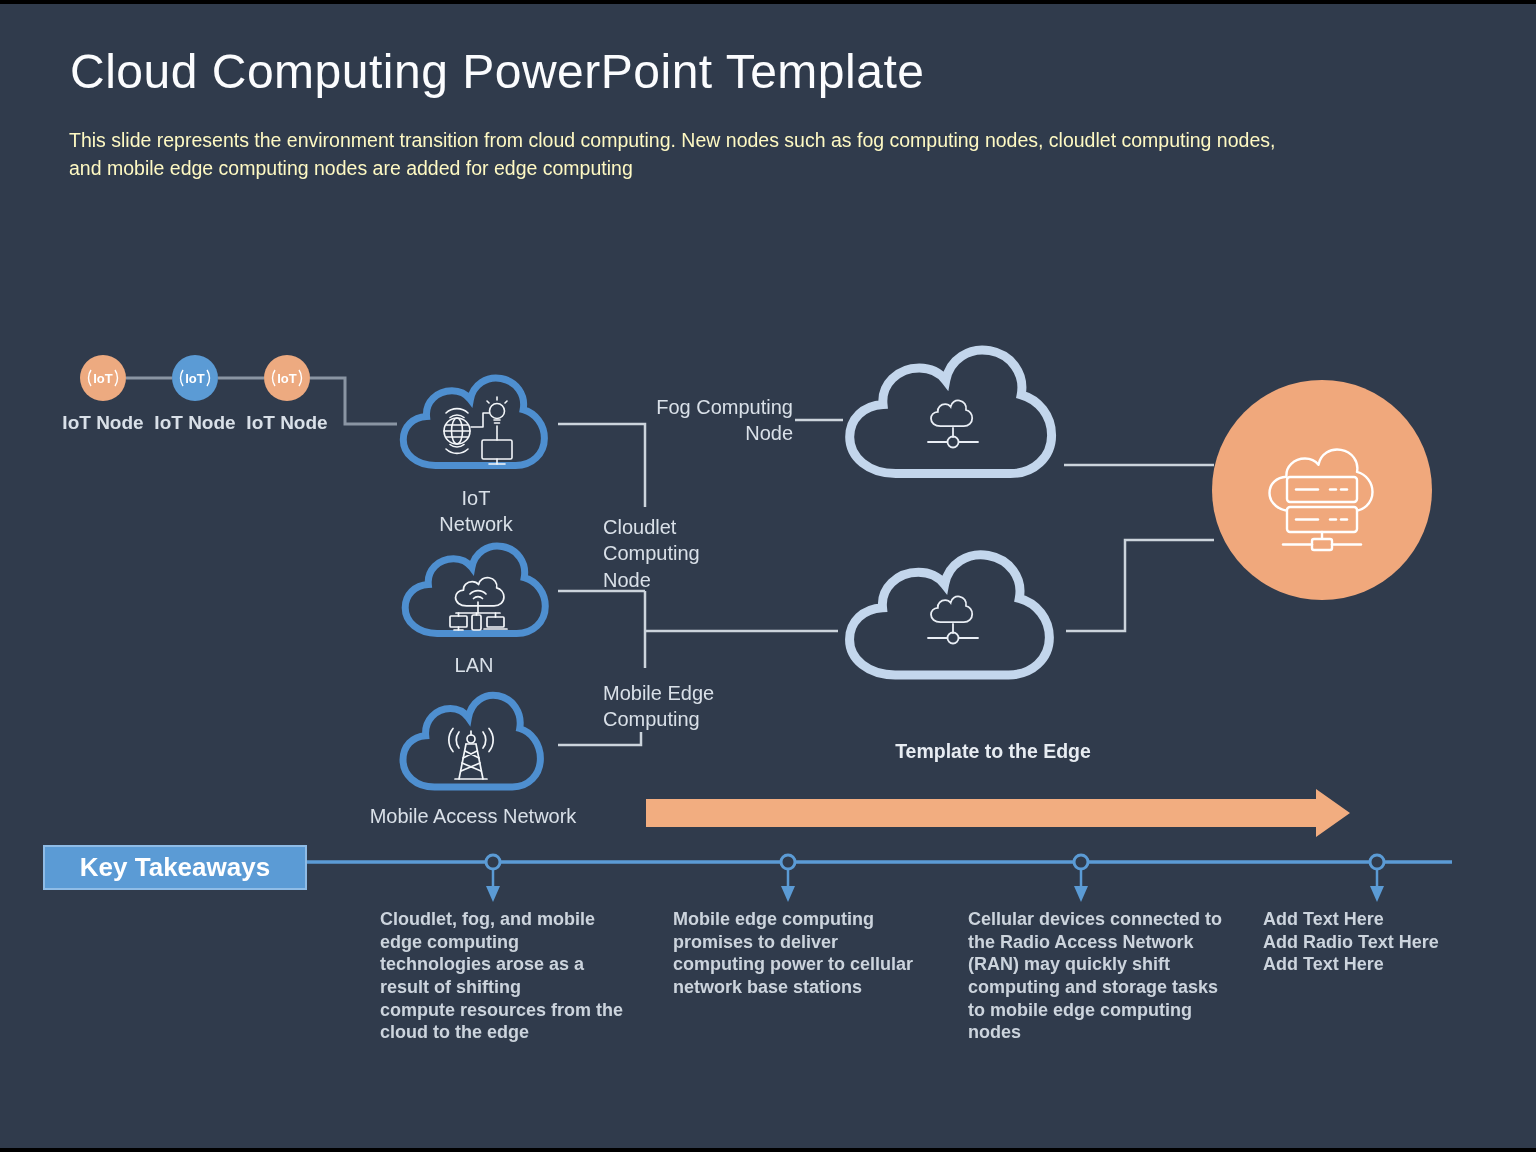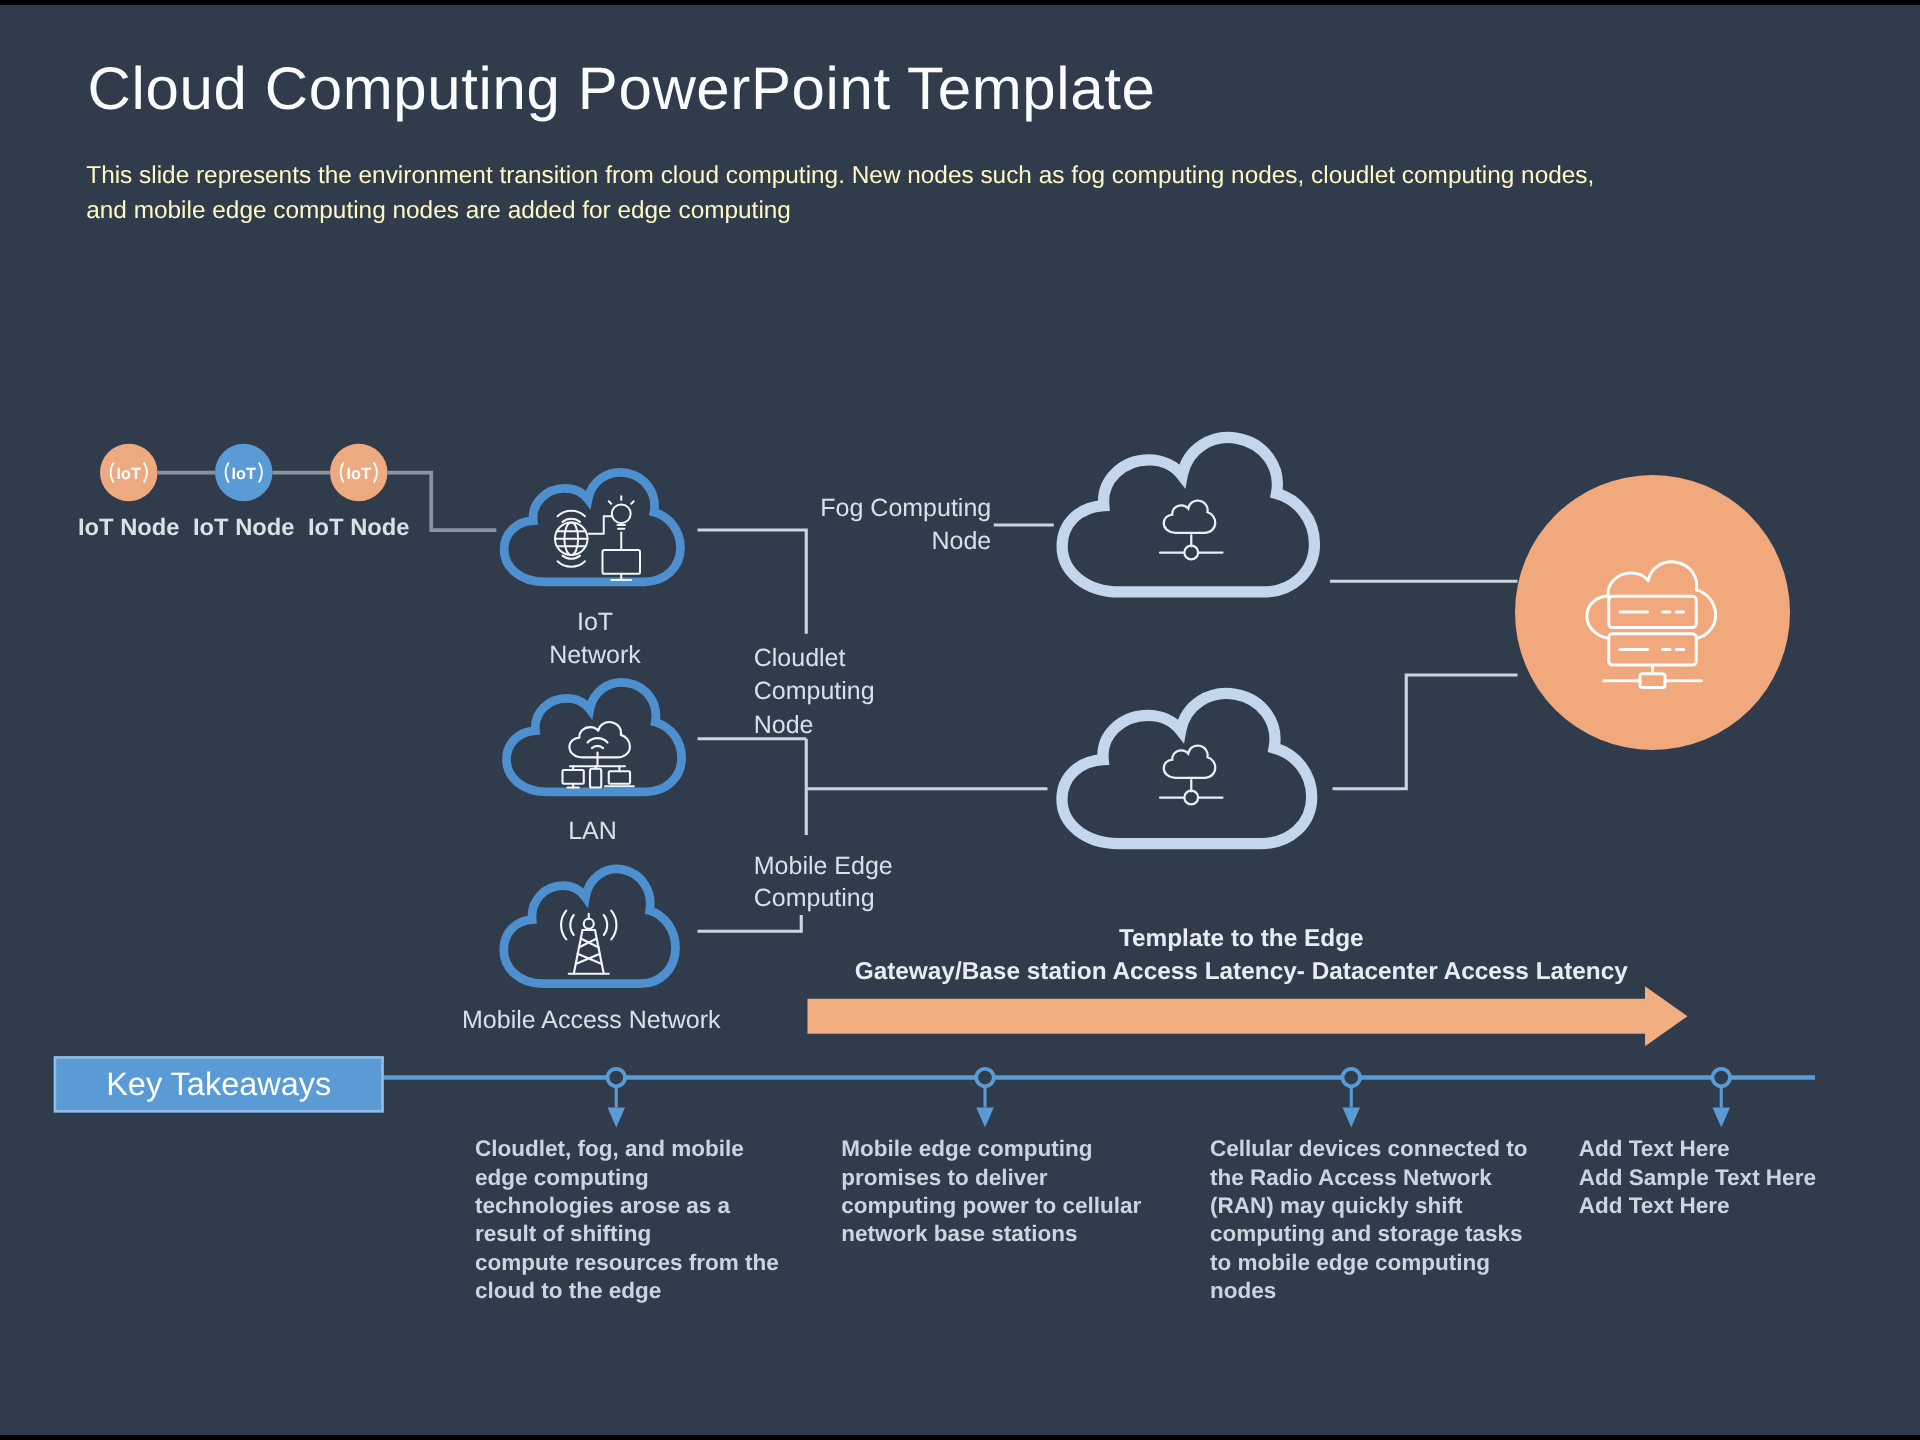--- a/index.html
+++ b/index.html
@@ -22,21 +22,21 @@
     font-size:19.5px;line-height:1.45;color:#fef9c3;font-weight:400;
   }
   .node-label{font-size:19px;font-weight:600;text-align:center;color:#d9e0e8;}
   .cloud-label{font-size:20px;font-weight:400;color:#d9e0e8;line-height:1.32;}
   .dc-label{font-size:25px;font-weight:600;color:#eef2f6;text-align:center;line-height:1.45;}
   .latency-label{font-size:19.5px;font-weight:600;color:#e7ecf2;text-align:center;}
   .kt-banner{
     position:absolute;left:43px;top:845px;width:264px;height:45px;
     background:#5b9bd5;border:2px solid #8fbce6;box-sizing:border-box;
     display:flex;align-items:center;justify-content:center;
-    font-size:26px;font-weight:400;color:#ffffff;
+    font-size:26px;font-weight:700;color:#ffffff;
   }
   .takeaway{font-size:18px;line-height:1.26;font-weight:600;color:#ccd4dd;}
   svg text{font-family:"Liberation Sans","DejaVu Sans",sans-serif;}
 </style>
 </head>
 <body>
 
 <div class="slide">
   <div class="edge-bar top"></div>
   <div class="edge-bar bottom"></div>
@@ -227,21 +227,20 @@
   <div class="abs cloud-label" style="left:600px;top:394px;width:193px;text-align:right">Fog Computing
 Node</div>
   <div class="abs cloud-label" style="left:603px;top:514px;width:200px">Cloudlet
 Computing
 Node</div>
   <div class="abs cloud-label" style="left:603px;top:680px;width:200px">Mobile Edge
 Computing</div>
 
 
   <div class="abs latency-label" style="left:640px;top:740px;width:706px">Template to the Edge</div>
-  <div class="abs latency-label" style="left:600px;top:766px;width:786px">Gateway/Base station Access Latency- Datacenter Access Latency</div>
 
   <div class="kt-banner">
     <span>Key Takeaways</span>
   </div>
 
   <div class="abs takeaway" style="left:380px;top:908px;width:250px">Cloudlet, fog, and mobile
 edge computing
 technologies arose as a
 result of shifting
 compute resources from the
@@ -250,15 +249,15 @@
 promises to deliver
 computing power to cellular
 network base stations</div>
   <div class="abs takeaway" style="left:968px;top:908px;width:260px">Cellular devices connected to
 the Radio Access Network
 (RAN) may quickly shift
 computing and storage tasks
 to mobile edge computing
 nodes</div>
   <div class="abs takeaway" style="left:1263px;top:908px;width:210px">Add Text Here
-Add Sample Text Here
+Add Radio Text Here
 Add Text Here</div>
 </div>
 
 </body></html>

